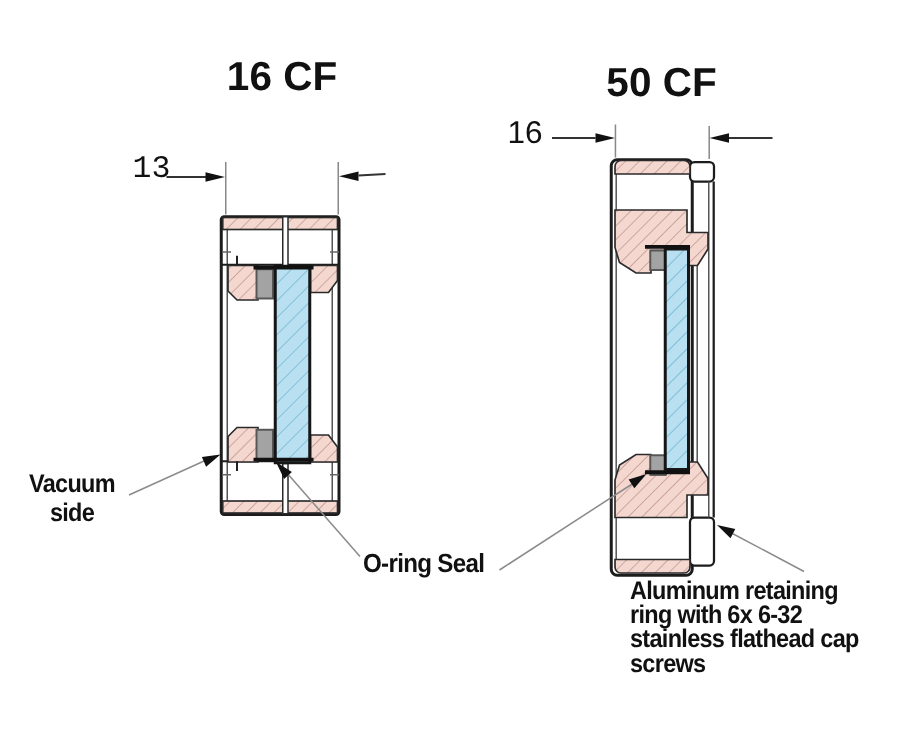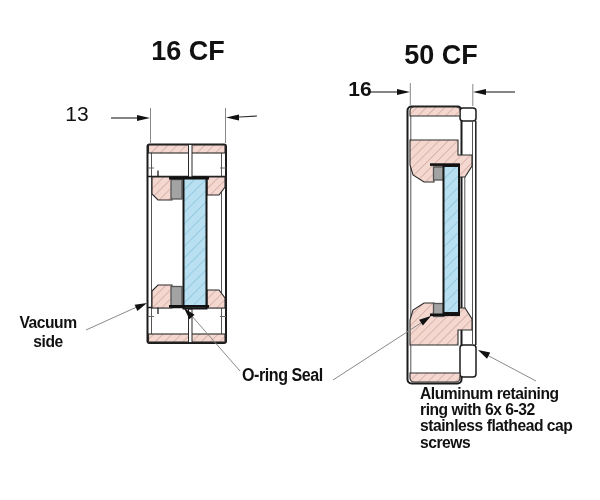--- a/index.html
+++ b/index.html
@@ -138,22 +138,22 @@
       <line class="leader" x1="333" y1="380" x2="424" y2="321"></line>
       <polygon class="arrow" points="431,316 422.9,325.5 419.1,319.7"></polygon>
       <line class="leader" x1="536" y1="381" x2="487" y2="355"></line>
       <polygon class="arrow" points="478,350 490.2,352.6 487,358.8"></polygon>
     </g>
   </svg>
 
   <div class="lbl title" style="left:140px;top:36px;width:96px;">16 CF</div>
   <div class="lbl title" style="left:393px;top:40px;width:96px;">50 CF</div>
 
-  <div class="lbl dim" style="left:62px;top:102px;width:30px;">13</div>
-  <div class="lbl dim" style="left:345px;top:77px;width:30px;font-weight:bold;">16</div>
+  <div class="lbl dim" style="left:86px;top:102px;width:30px;font-family:Liberation Mono, monospace;">13</div>
+  <div class="lbl dim" style="left:335px;top:77px;width:30px;">16</div>
 
   <div class="lbl cond o-center" style="left:6px;top:313px;width:84px;text-align:center;font-size:17px;line-height:19px;">
     <span class="note-line">Vacuum</span>
     <span class="note-line">side</span>
   </div>
 
   <div class="lbl cond o-left" style="left:242px;top:365px;width:110px;font-size:17.5px;">O-ring Seal</div>
 
   <div class="lbl cond o-left" style="left:420px;top:386px;width:180px;font-size:17px;line-height:16.2px;">
     <span class="note-line">Aluminum retaining</span>

